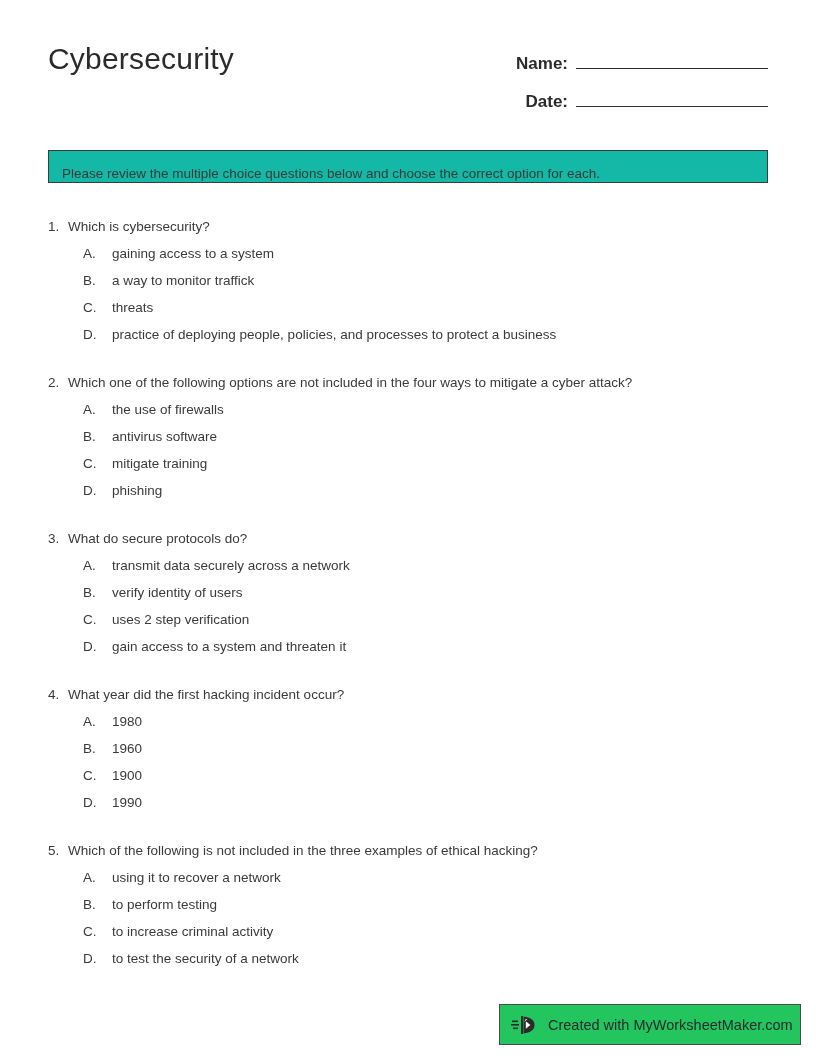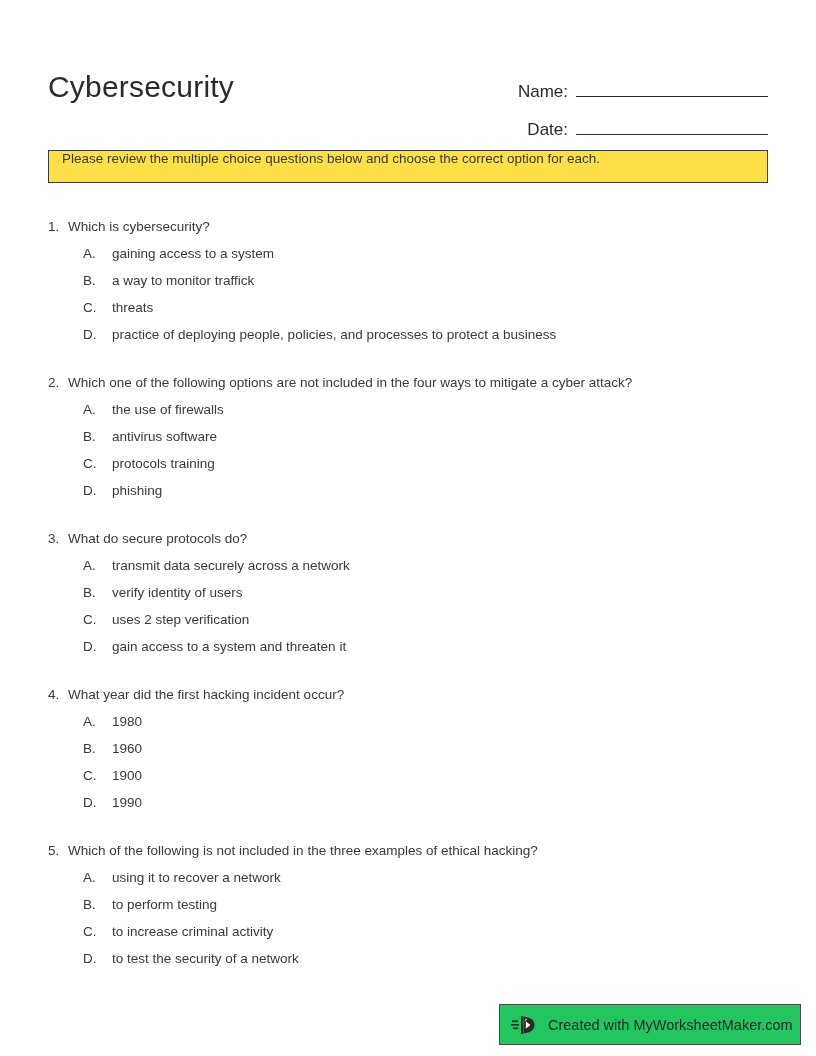--- a/index.html
+++ b/index.html
@@ -21,21 +21,20 @@
     inset: 0;
   }
 
   
   .header {
     position: absolute;
     left: 48px;
     top: 44px;
     right: 48px;
     height: 80px;
-    margin-top: 28px;
   }
   .worksheet-title {
     position: absolute;
     left: 0;
     top: 0;
     font-size: 30px;
     font-weight: 400;
     color: #2b2b2b;
     letter-spacing: 0.2px;
     line-height: 1;
@@ -46,20 +45,21 @@
     position: absolute;
     right: 0;
     top: 4px;
     width: 270px;
   }
   .nd-row {
     display: flex;
     align-items: baseline;
     justify-content: flex-end;
     height: 38px;
+    font-weight: bold;
   }
   .nd-label {
     font-size: 17px;
     color: #2b2b2b;
     white-space: nowrap;
     padding-right: 8px;
   }
   .nd-line {
     width: 192px;
     border-bottom: 1.6px solid #2b2b2b;
@@ -70,22 +70,22 @@
   
   .instruction-box {
     position: absolute;
     left: 48px;
     top: 150px;
     width: 720px;
     height: 33px;
     border: 1.6px solid #3b3b3b;
     box-sizing: border-box;
     display: flex;
-    align-items: flex-start;
-    background: #fde047;
+    align-items: flex-end;
+    background: #14b8a6;
   }
   .instruction-text {
     font-size: 13.5px;
     color: #3a3a3a;
     padding-left: 13px;
     line-height: 1.2;
   }
 
   
   .questions {
@@ -213,21 +213,21 @@
       <div class="option-line">
         <span class="opt-letter">A.</span>
         <span class="opt-text">the use of firewalls</span>
       </div>
       <div class="option-line">
         <span class="opt-letter">B.</span>
         <span class="opt-text">antivirus software</span>
       </div>
       <div class="option-line">
         <span class="opt-letter">C.</span>
-        <span class="opt-text">protocols training</span>
+        <span class="opt-text">mitigate training</span>
       </div>
       <div class="option-line">
         <span class="opt-letter">D.</span>
         <span class="opt-text">phishing</span>
       </div>
     </div>
 
     <div class="question-block">
       <div class="question-line">
         <span class="q-num">3.</span>

